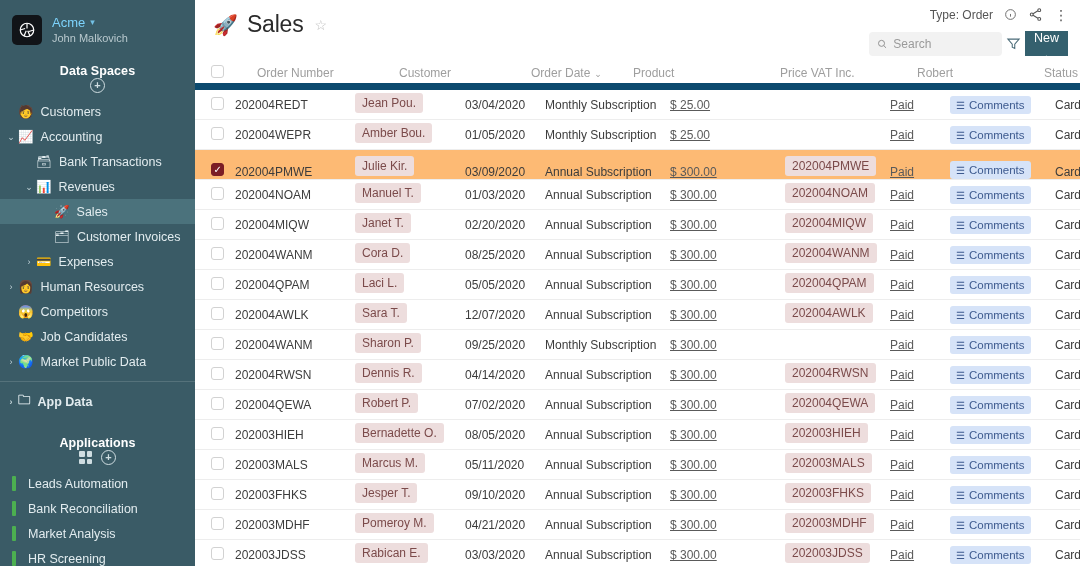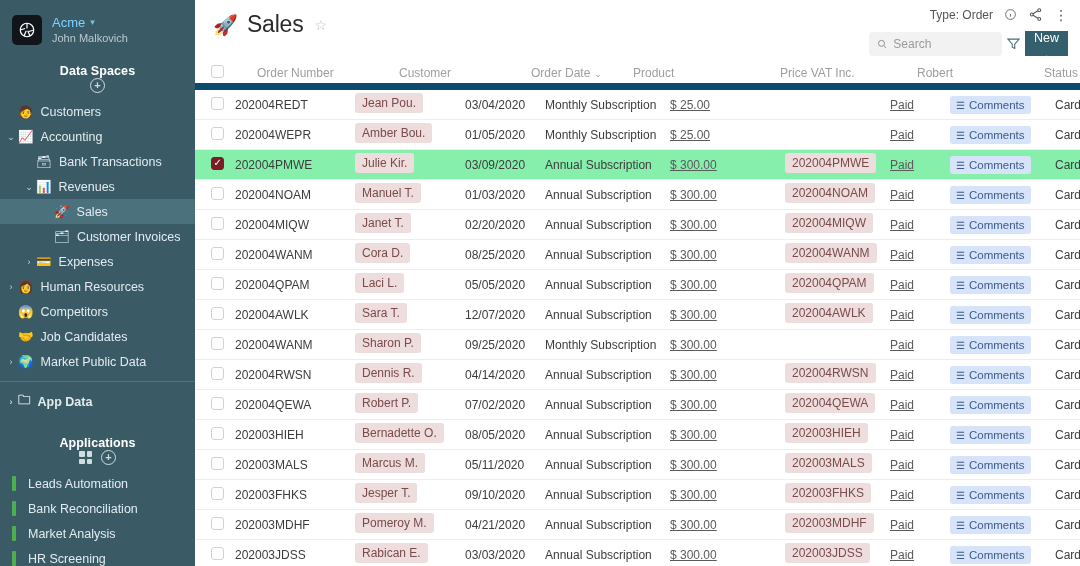--- a/index.html
+++ b/index.html
@@ -131,21 +131,21 @@
   
   .table { width: 100%; font-size: 12px; }
   .trow {
     display: flex; align-items: center; height: 30px;
     border-bottom: 1px solid #ededed;
   }
   .thead {
     height: 28px; border-bottom: 7px solid #0c4a6e;
     color: #9e9e9e; font-size: 12px; gap: 22px;
   }
-  .trow.sel { background: #86efac; }
+  .trow.sel { background: #fdba74; align-items: flex-end; }
   .c { padding: 0 4px; white-space: nowrap; overflow: hidden; }
   .c-chk     { flex: 0 0 36px;  padding-left: 16px; }
   .c-order   { flex: 0 0 120px; }
   .c-cust    { flex: 0 0 110px; }
   .c-date    { flex: 0 0 80px;  }
   .c-prod    { flex: 0 0 125px; }
   .c-price   { flex: 0 0 115px; }
   .c-inv     { flex: 0 0 105px; }
   .c-status  { flex: 0 0 60px;  }
   .c-comm    { flex: 0 0 105px; }

